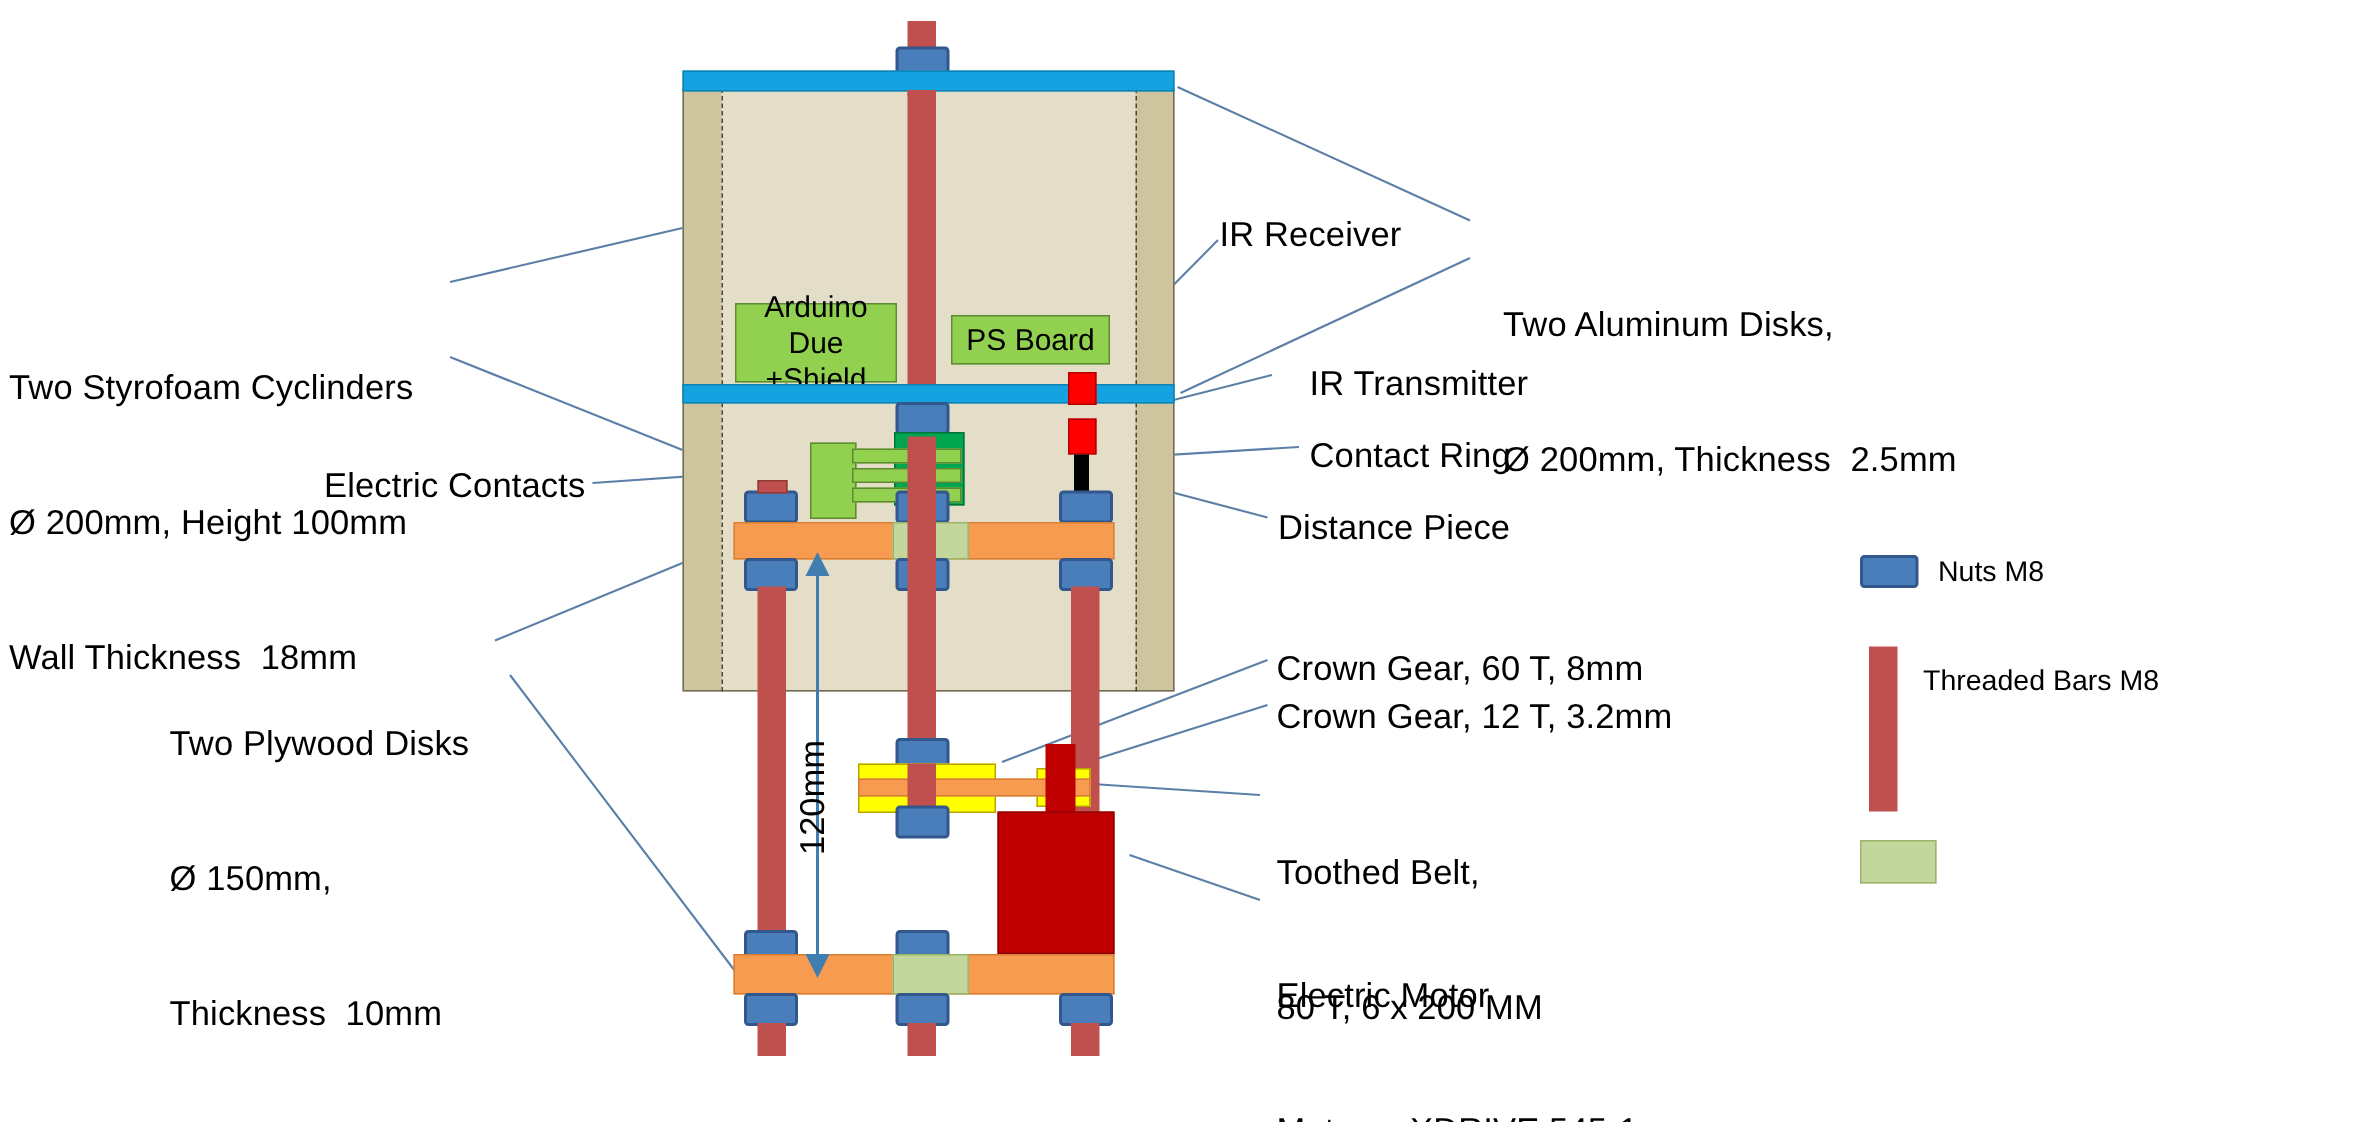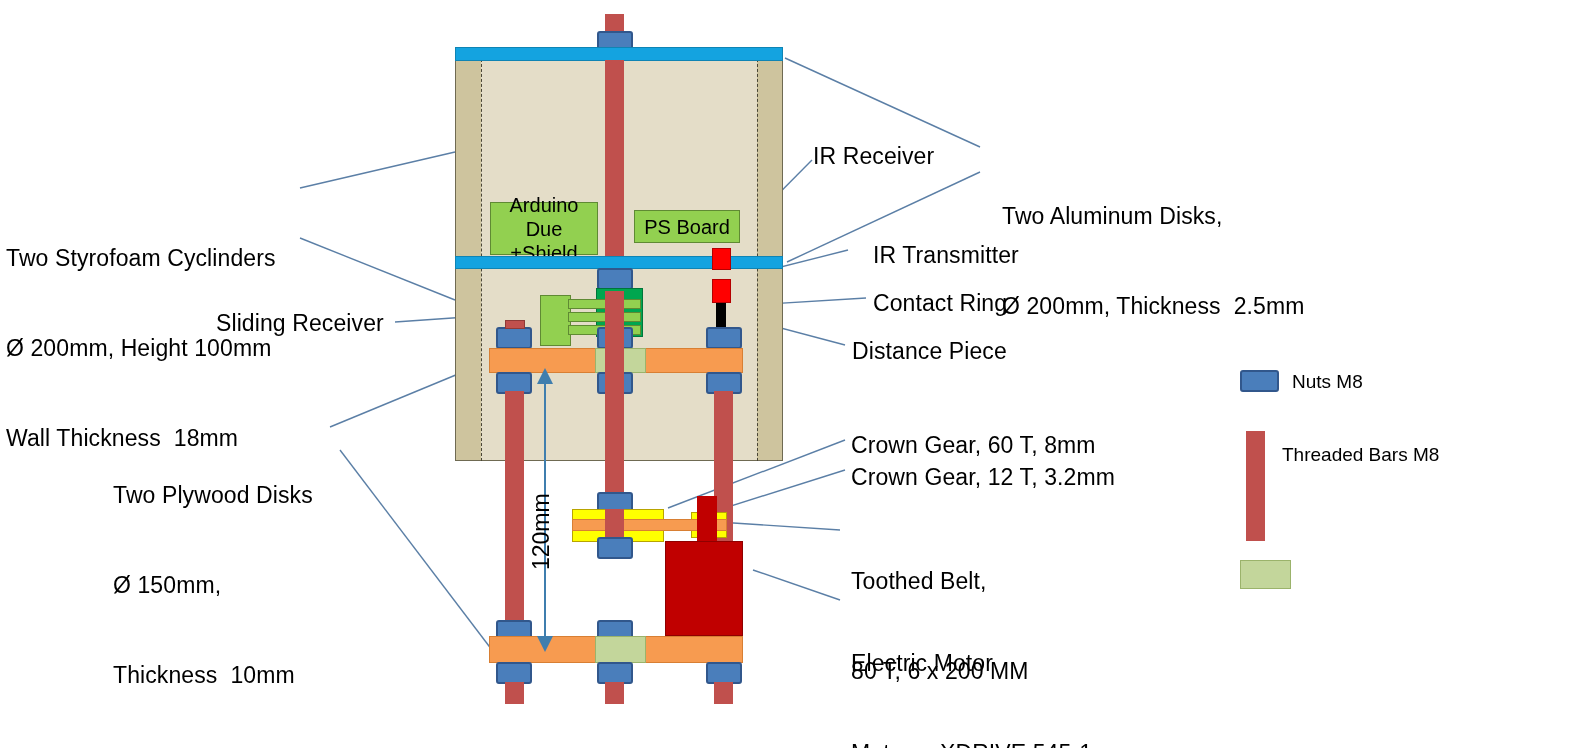--- a/index.html
+++ b/index.html
@@ -183,21 +183,21 @@
     <polygon points="15,284 7,268 23,268" fill="#3f7eae"></polygon>
   </svg>
   <div class="dim-txt" style="left:528px; top:570px;">120mm</div>
 
   <div class="lbl" style="left:6px; top:183px;">
     <div>Two Styrofoam Cyclinders</div>
     <div>Ø 200mm, Height 100mm</div>
     <div>Wall Thickness  18mm</div>
   </div>
 
-  <div class="lbl" style="left:216px; top:308px;">Sliding Receiver</div>
+  <div class="lbl" style="left:216px; top:308px;">Electric Contacts</div>
 
   <div class="lbl" style="left:113px; top:420px;">
     <div>Two Plywood Disks</div>
     <div>Ø 150mm,</div>
     <div>Thickness  10mm</div>
   </div>
 
   <div class="lbl" style="left:813px; top:141px;text-align:center;">IR Receiver</div>
 
   <div class="lbl" style="left:1002px; top:141px;">

